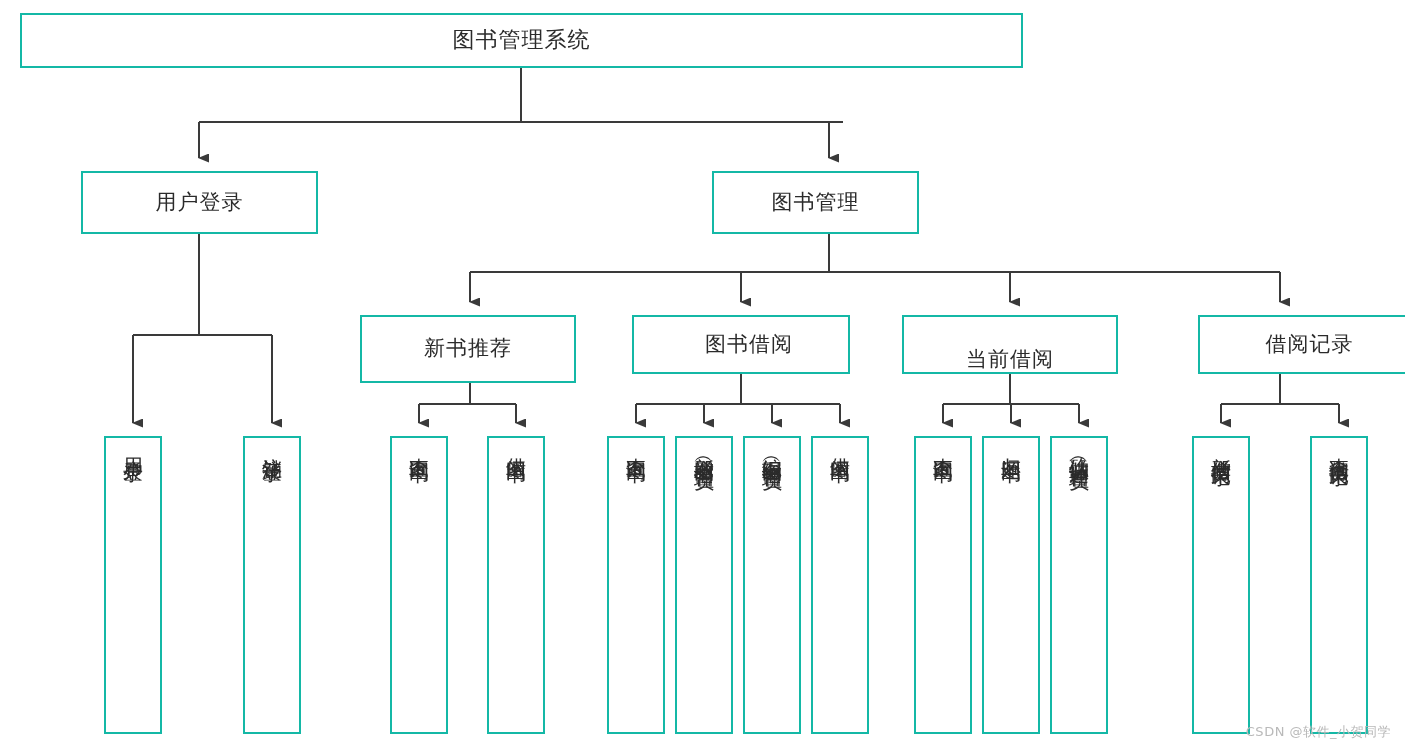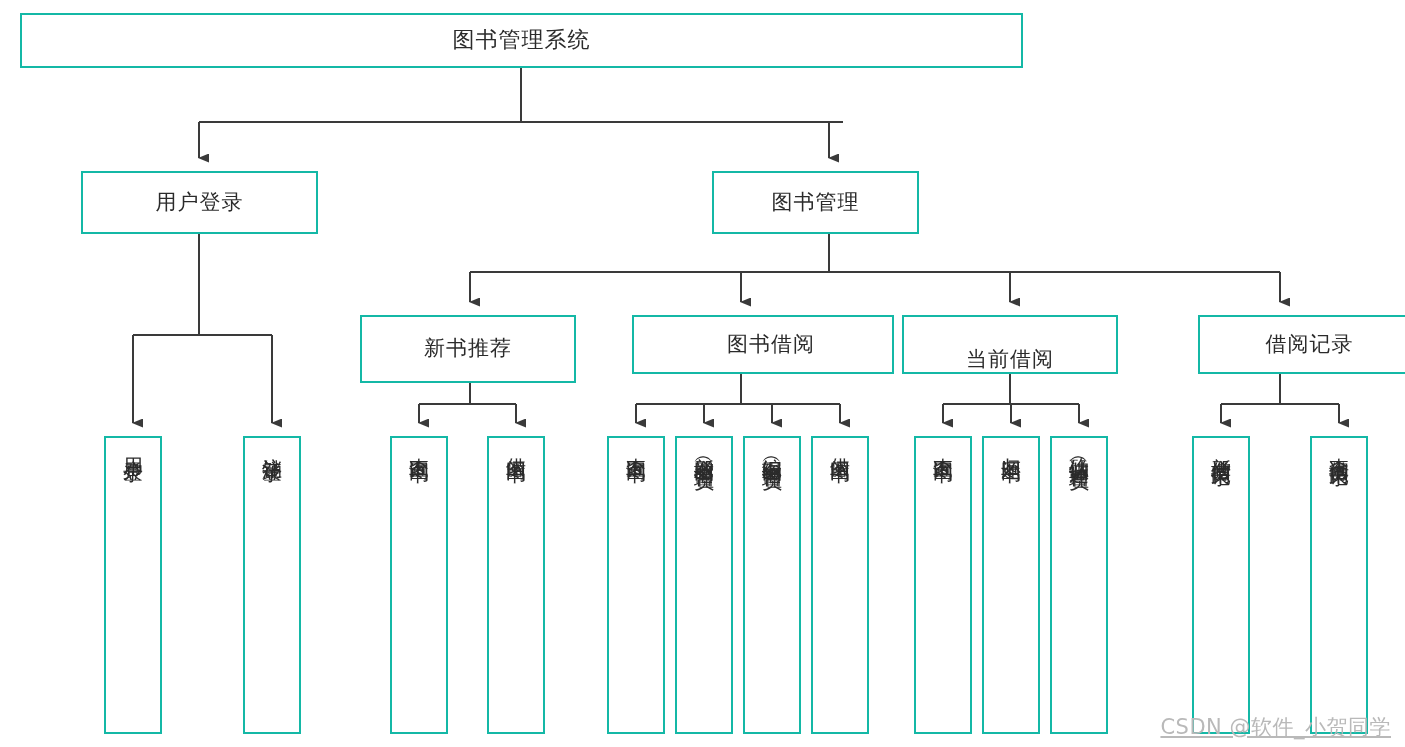--- a/index.html
+++ b/index.html
@@ -53,26 +53,25 @@
     font-size: 20px;
     line-height: 1.36;
     letter-spacing: 2px;
     white-space: nowrap;
     color: #2b2b2b;
   }
   .watermark {
     position: absolute;
     right: 14px;
     bottom: 6px;
-    font-size: 21px;
+    font-size: 13px;
     color: #b9b9b9;
     letter-spacing: 0.5px;
     white-space: nowrap;
     pointer-events: none;
-    text-decoration: underline;
   }
 </style>
 </head>
 <body>
 
 <div id="diagram-root">
 
   <svg id="diagram-svg" viewBox="0 0 1405 747" xmlns="http://www.w3.org/2000/svg">
     <defs>
       <marker id="arrowhead" markerWidth="10" markerHeight="11" refX="4.5" refY="10" orient="auto" markerUnits="userSpaceOnUse">
@@ -130,21 +129,21 @@
   <div class="node horiz" style="left:81px; top:171px; width:237px; height:63px;">
     <span>用户登录</span>
   </div>
   <div class="node horiz" style="left:712px; top:171px; width:207px; height:63px;justify-content:center;">
     <span>图书管理</span>
   </div>
 
   <div class="node horiz" style="left:360px; top:315px; width:216px; height:68px;">
     <span>新书推荐</span>
   </div>
-  <div class="node horiz" style="left:632px; top:315px; width:262px; height:59px;padding-left:16px;">
+  <div class="node horiz" style="left:632px; top:315px; width:218px; height:59px;padding-left:16px;">
     <span>图书借阅</span>
   </div>
   <div class="node horiz" style="left:902px; top:315px; width:216px; height:59px;align-items:flex-end;">
     <span>当前借阅</span>
   </div>
   <div class="node horiz" style="left:1198px; top:315px; width:223px; height:59px;">
     <span>借阅记录</span>
   </div>
 
   <div class="node vert" style="left:104px; top:436px; width:58px; height:298px;">

